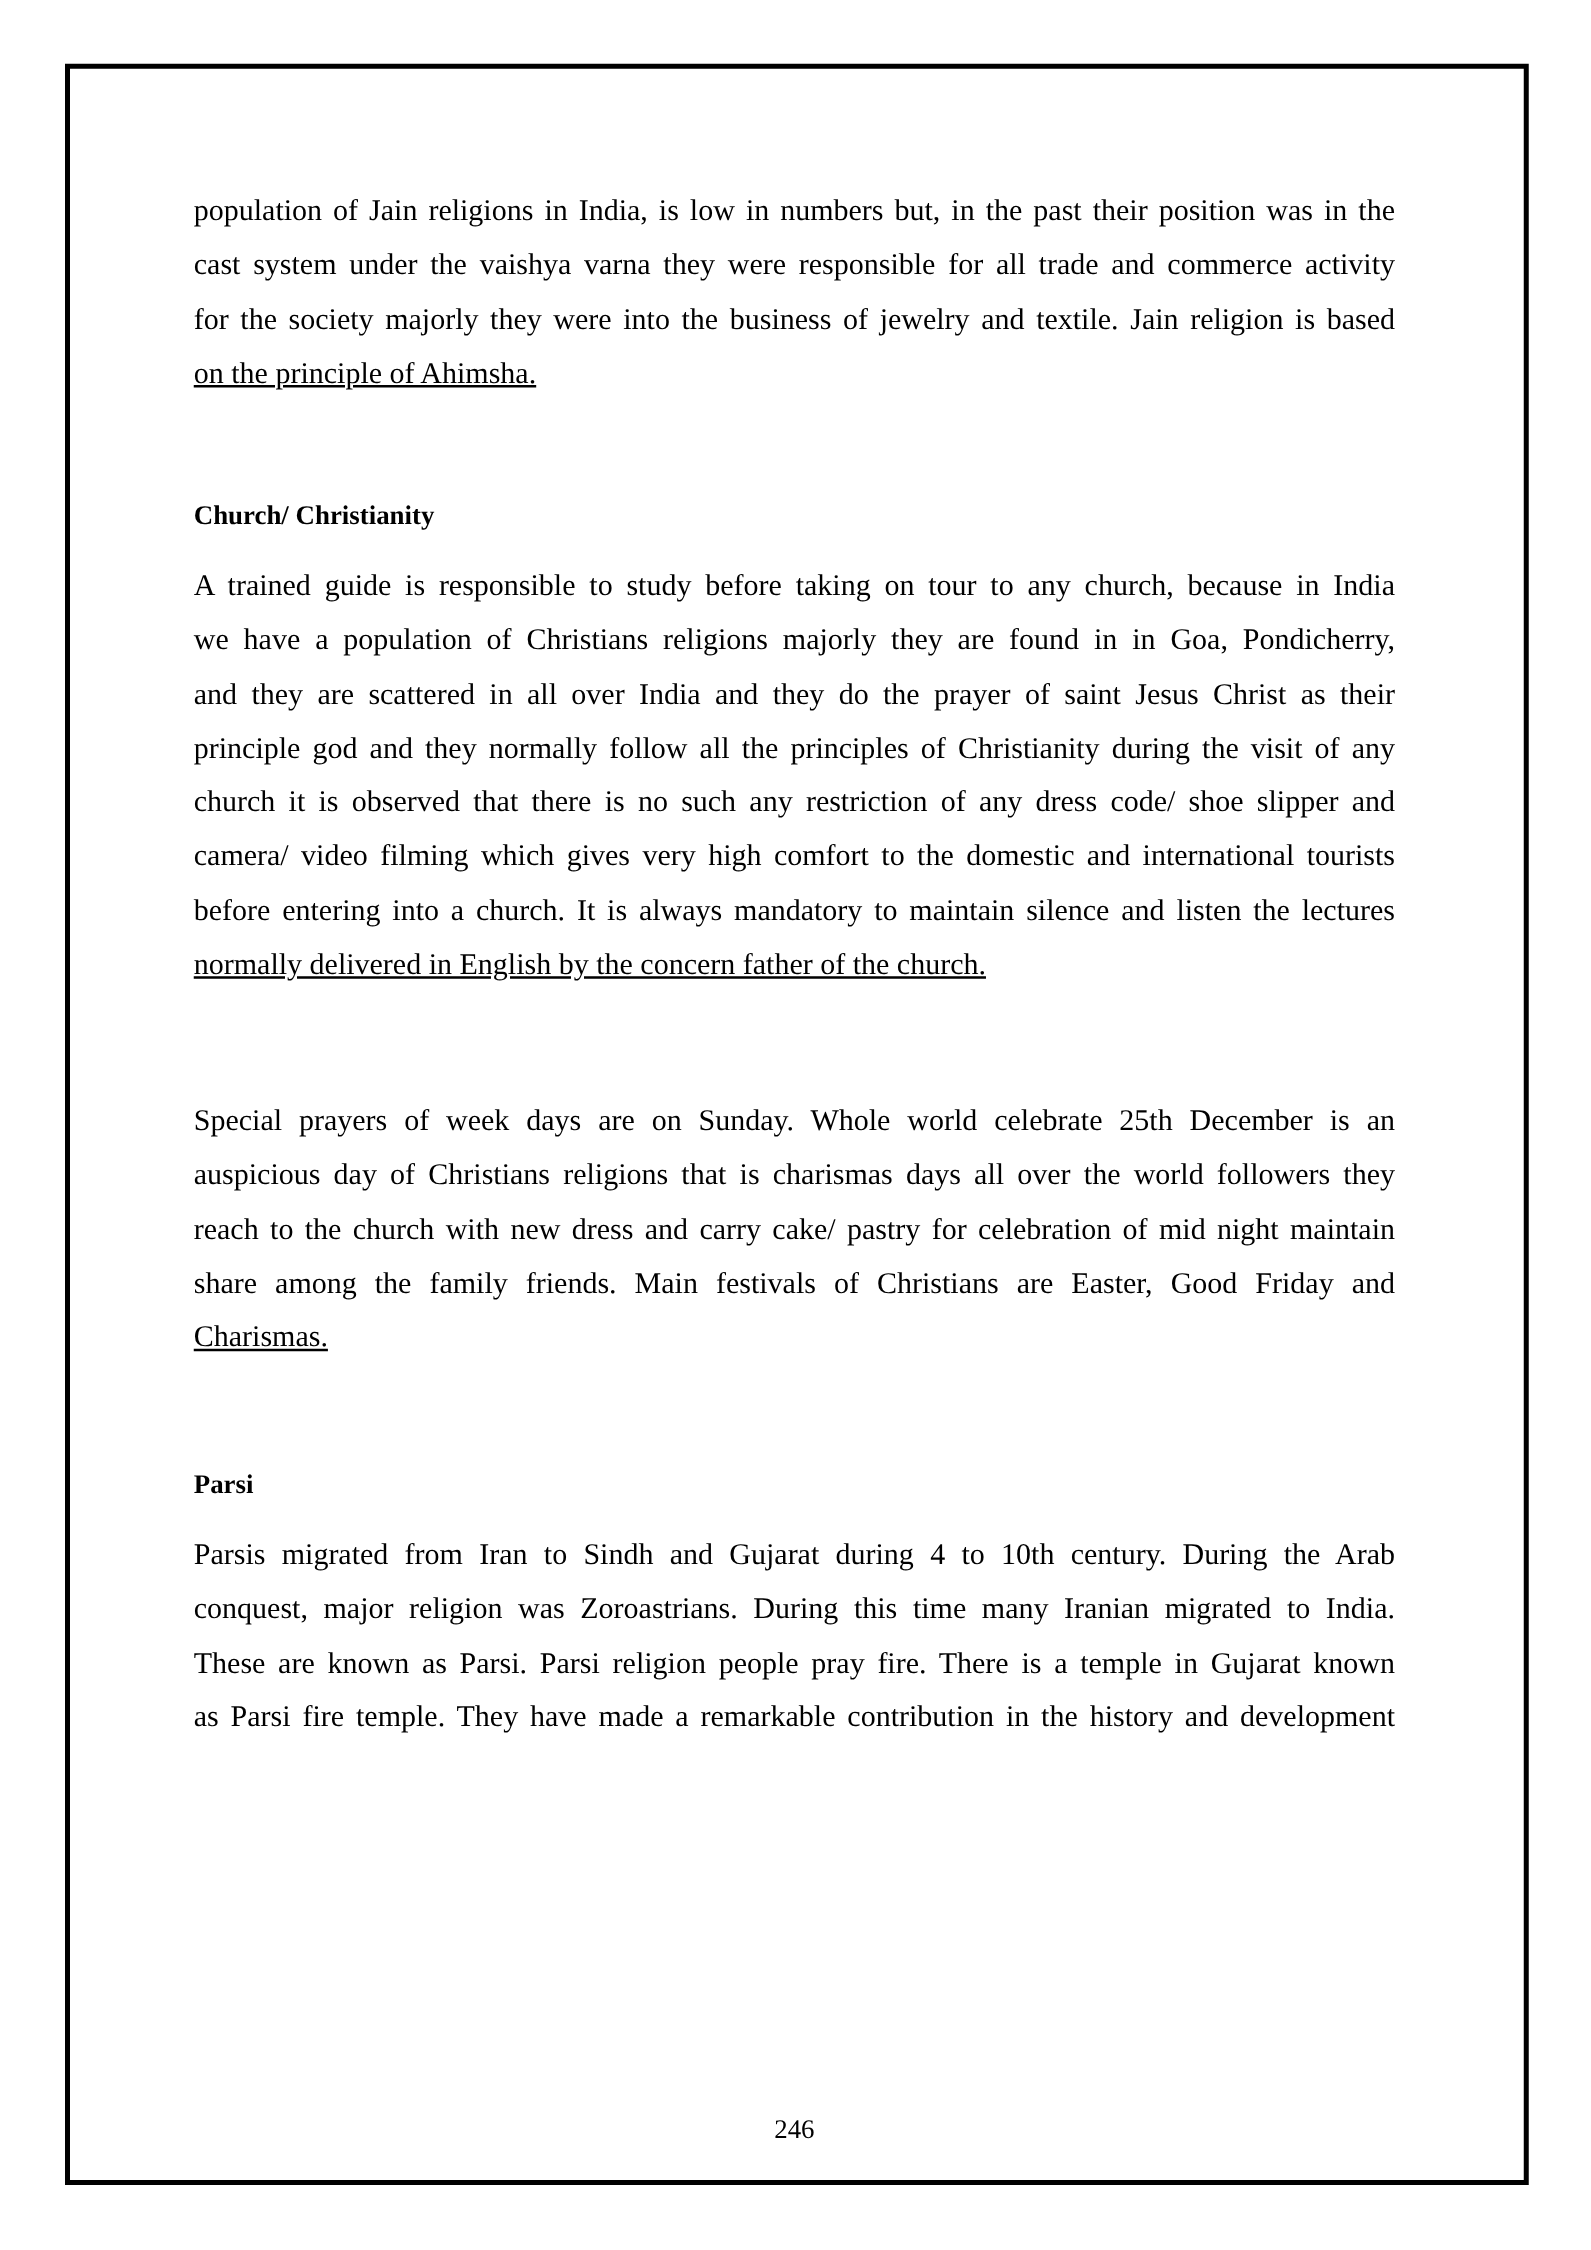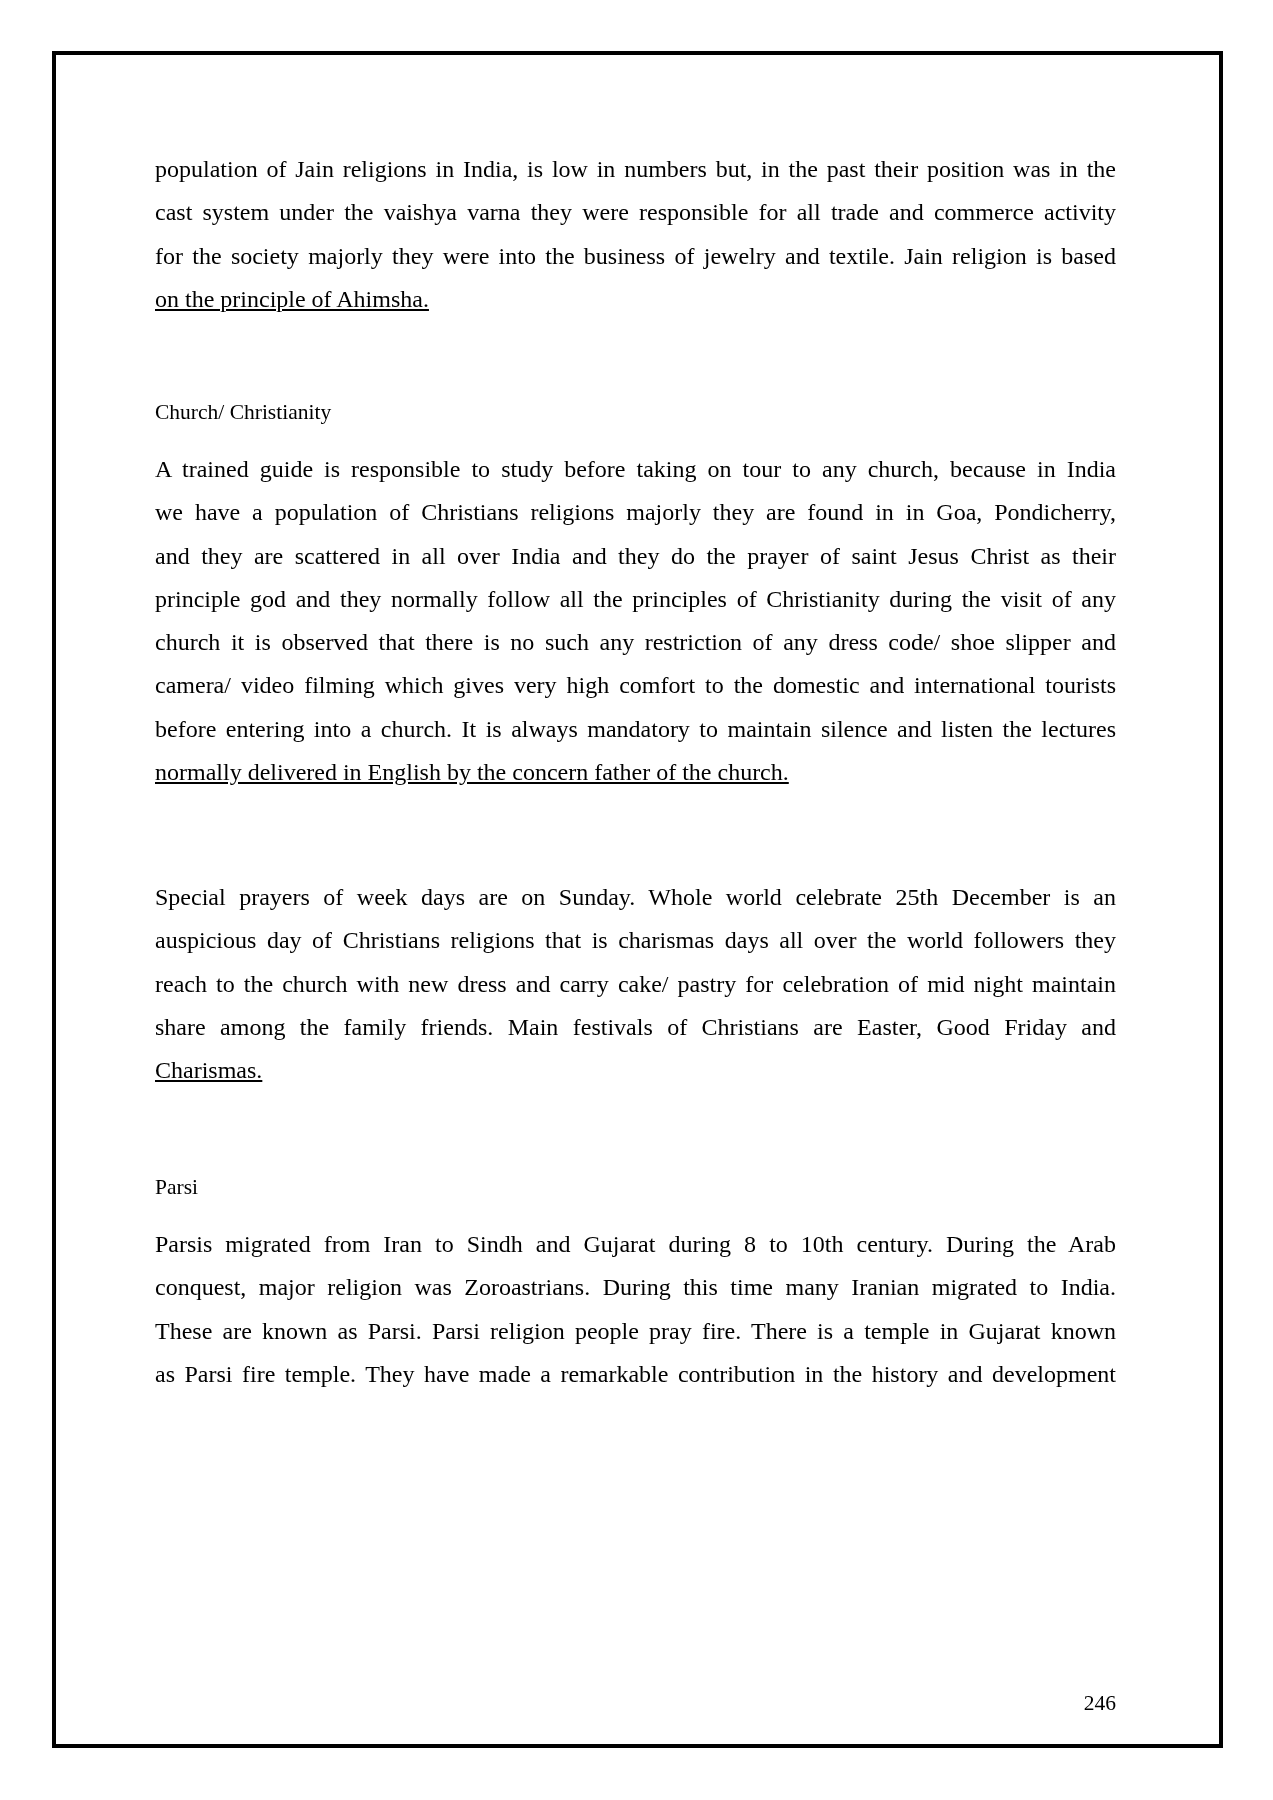--- a/index.html
+++ b/index.html
@@ -30,31 +30,31 @@
   }
   .para .line {
     text-align: justify;
     text-align-last: justify;
   }
   .para .line.last {
     text-align-last: left;
     text-decoration: underline;
   }
   .heading {
-    font-weight: normal;
+    font-weight: bold;
     font-size: 21.5px;
   }
   .page-number {
     position: absolute;
     left: 155px;
     width: 961px;
     top: 1682px;
     font-size: 21.5px;
     line-height: 43.3px;
-    text-align: right;
+    text-align: center;
   }
 </style>
 </head>
 <body>
 
 <div class="page-border"></div>
 
 <div class="block para" style="top:148px">
     <div class="line">population of Jain religions in India, is low in numbers but, in the past their position was in the</div>
     <div class="line">cast system under the vaishya varna they were responsible for all trade and commerce activity</div>
@@ -79,19 +79,19 @@
     <div class="line">Special prayers of week days are on Sunday. Whole world celebrate 25th December is an</div>
     <div class="line">auspicious day of Christians religions that is charismas days all over the world followers they</div>
     <div class="line">reach to the church with new dress and carry cake/ pastry for celebration of mid night maintain</div>
     <div class="line">share among the family friends. Main festivals of Christians are Easter, Good Friday and</div>
     <div class="line last">Charismas.</div>
   </div>
 
 <div class="block heading" style="top:1166px">Parsi</div>
 
 <div class="block para" style="top:1223px">
-    <div class="line">Parsis migrated from Iran to Sindh and Gujarat during 8 to 10th century. During the Arab</div>
+    <div class="line">Parsis migrated from Iran to Sindh and Gujarat during 4 to 10th century. During the Arab</div>
     <div class="line">conquest, major religion was Zoroastrians. During this time many Iranian migrated to India.</div>
     <div class="line">These are known as Parsi. Parsi religion people pray fire. There is a temple in Gujarat known</div>
     <div class="line">as Parsi fire temple. They have made a remarkable contribution in the history and development</div>
   </div>
 
 <div class="page-number">246</div>
 
 </body></html>

